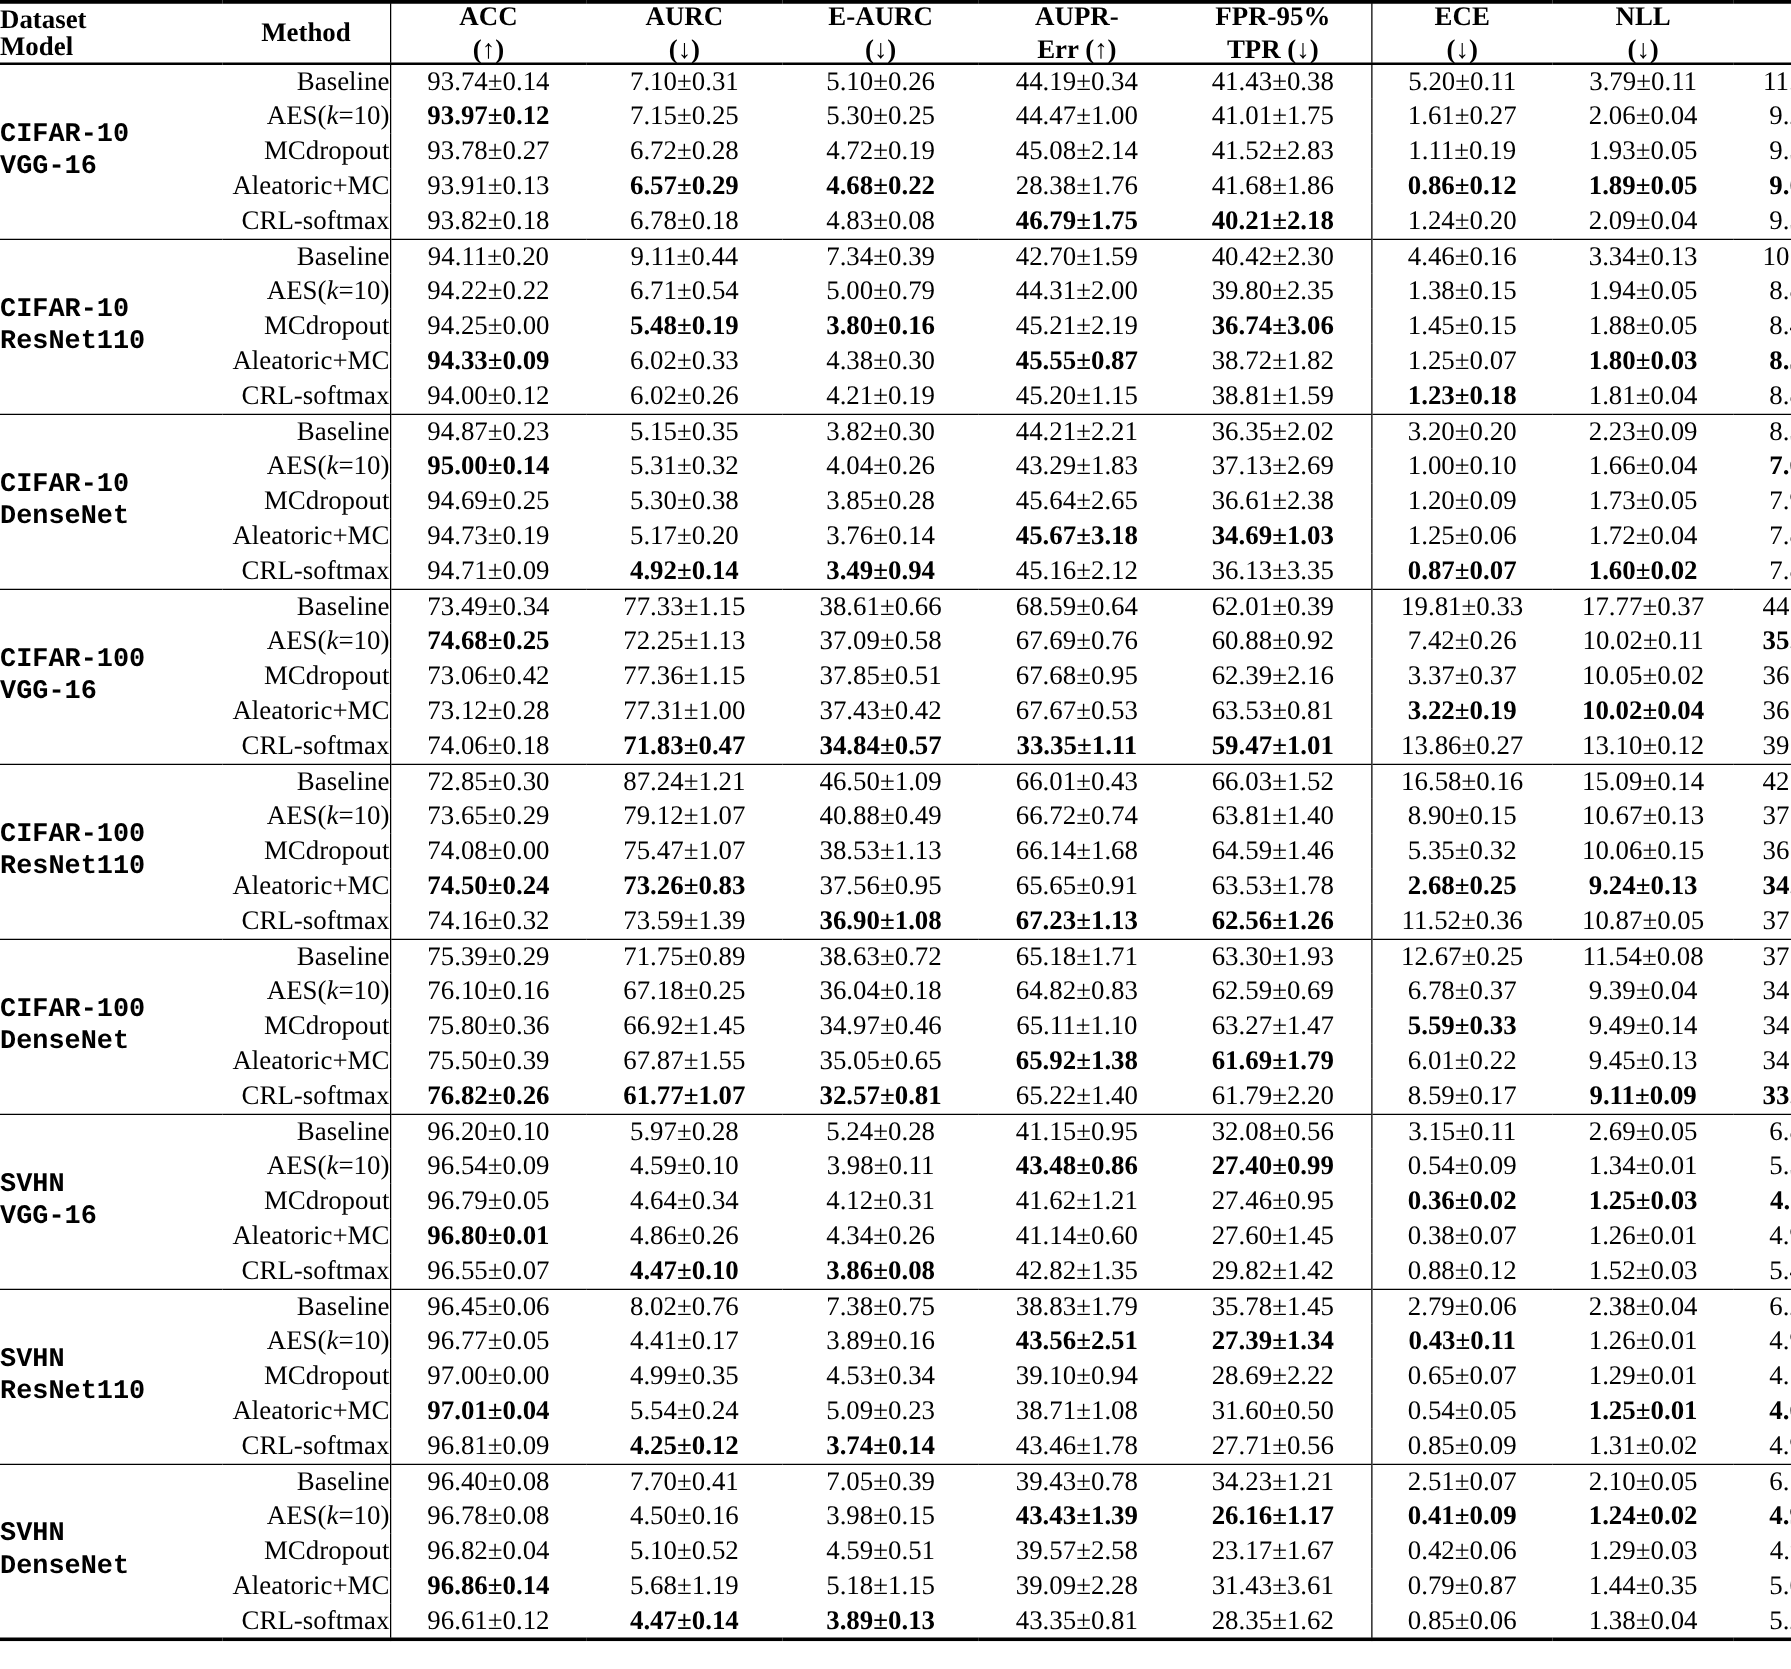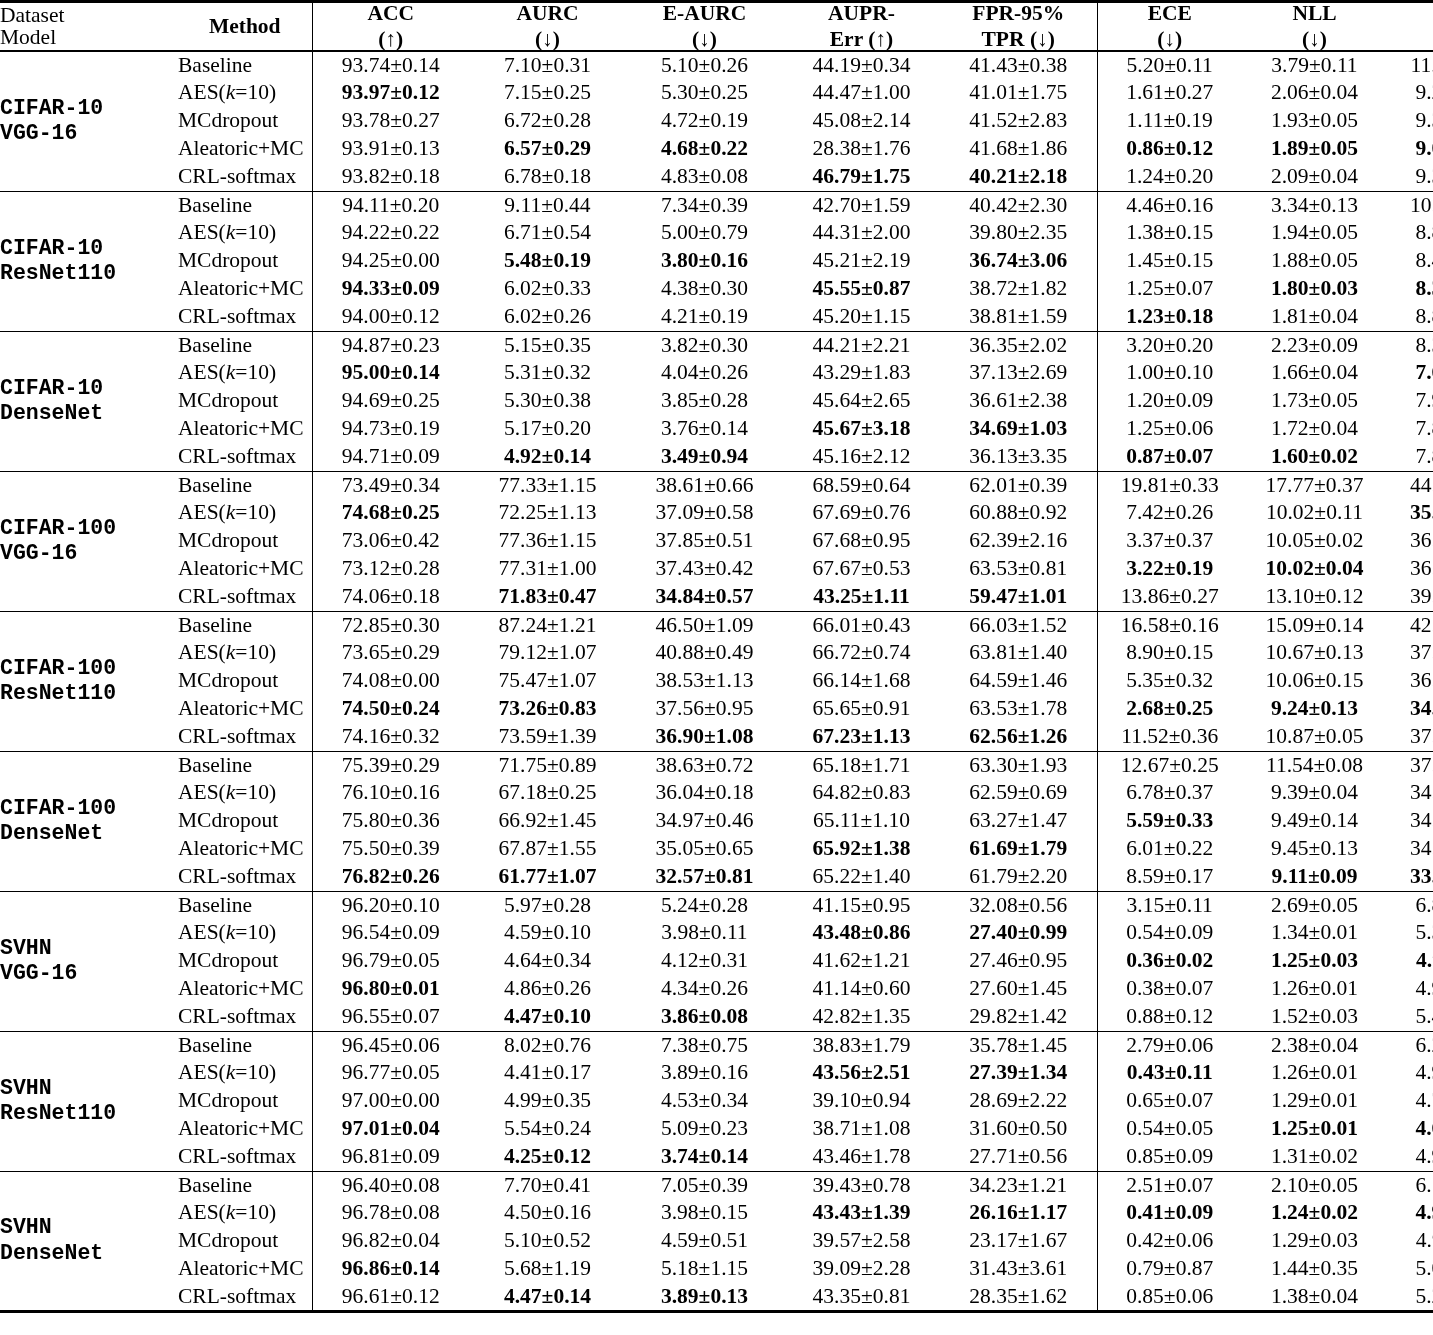--- a/index.html
+++ b/index.html
@@ -39,40 +39,40 @@
   
   .hdr-cell {
     text-align: center;
     font-weight: bold;
     padding: 2px 4px 4px 4px;
   }
   .hdr-line1 { display:block; }
   .hdr-line2 { display:block; padding-top: 4px; font-weight: bold;}
   .hdr-dataset {
     text-align: left;
-    font-weight: normal;
+    font-weight: bold;
     padding-left: 6px;
   }
   .hdr-dataset span { display:block; }
   .hdr-method {
     text-align: center;
     font-weight: bold;
     padding-left: 8px;
   }
 
   
   .cell-group {
     text-align: left;
     font-weight: bold;
     padding-left: 6px;
     line-height: 1.18;
   }
   .cell-group span { display: block; font-family: Liberation Mono, monospace; }
   .cell-method {
-    text-align: left;
+    text-align: right;
     padding-left: 8px;
     padding-right: 4px;
   }
   .cell-val {
     text-align: center;
     padding: 1px 5px;
   }
   .bold { font-weight: bold; }
 
   .row-h { height: 28px; }
@@ -365,21 +365,21 @@
         <td class="cell-val">63.53±0.81</td>
         <td class="cell-val bold vline-left">3.22±0.19</td>
         <td class="cell-val bold">10.02±0.04</td>
         <td class="cell-val">36.63±0.21</td>
       </tr>
       <tr class="row-h rule-thin">
         <td class="cell-method">CRL-softmax</td>
         <td class="cell-val vline-left">74.06±0.18</td>
         <td class="cell-val bold">71.83±0.47</td>
         <td class="cell-val bold">34.84±0.57</td>
-        <td class="cell-val bold">43.25±1.11</td>
+        <td class="cell-val bold">33.35±1.11</td>
         <td class="cell-val bold">59.47±1.01</td>
         <td class="cell-val vline-left">13.86±0.27</td>
         <td class="cell-val">13.10±0.12</td>
         <td class="cell-val">39.42±0.19</td>
       </tr>
       <tr class="row-h">
         <td class="cell-group" rowspan="5">
           <span>CIFAR-100</span>
           <span>ResNet110</span>
         </td>

